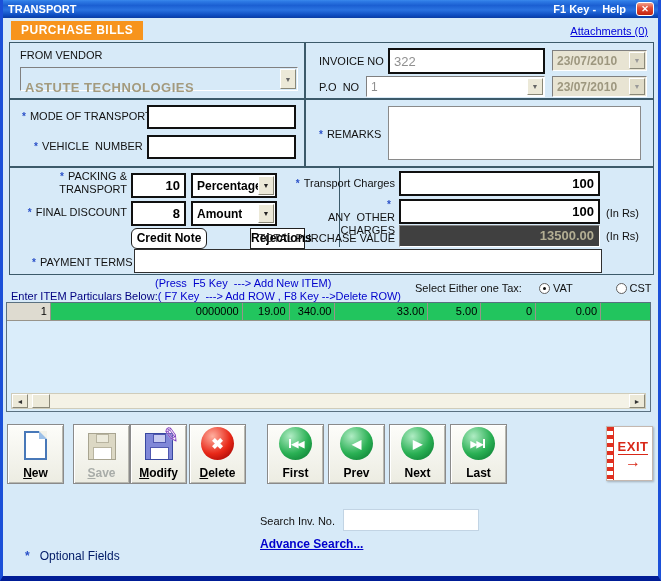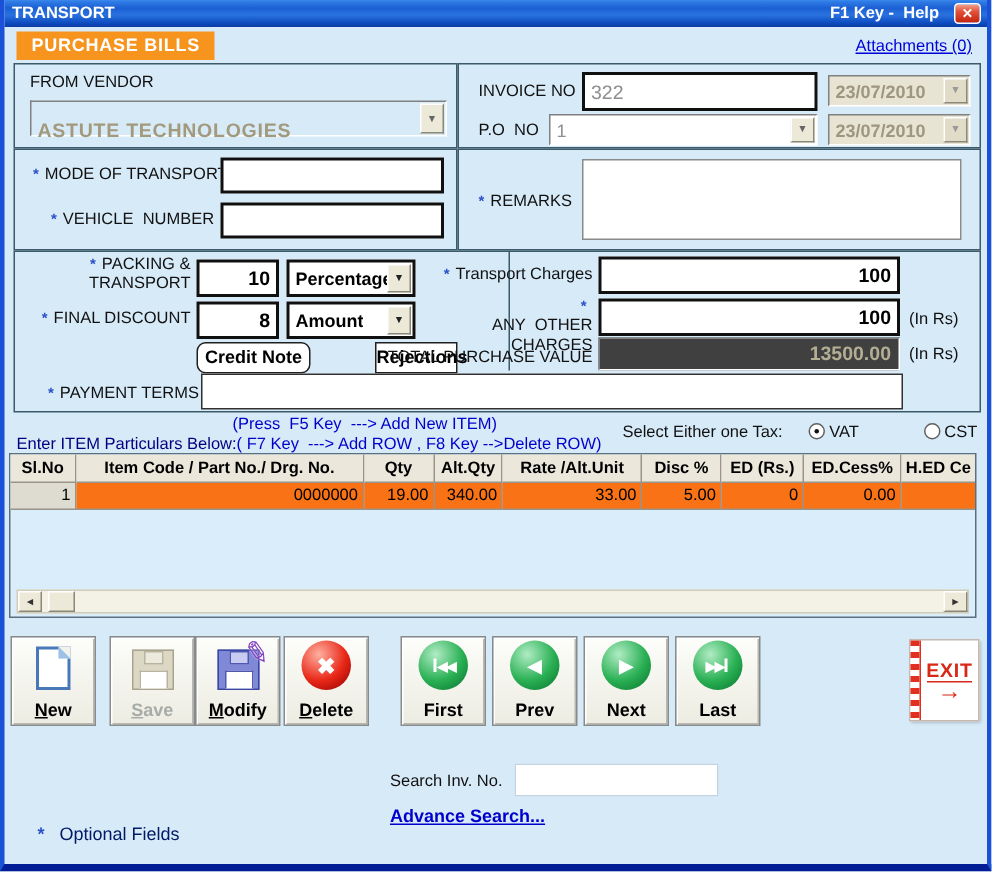--- a/index.html
+++ b/index.html
@@ -110,21 +110,21 @@
   .radio.sel::after { content:""; position: absolute; left: 3px; top: 3px; width: 3px; height: 3px;
     border-radius: 50%; background: #101010; }
 
   
   .grid { position: absolute; left: 3px; top: 302px; width: 645px; height: 110px;
     border: 1px solid #5a7080; background: #daedfa; }
   .grow { display: flex; }
   .gcell { border-right: 1px solid #98948a; border-bottom: 1px solid #98948a;
     overflow: hidden; white-space: nowrap; font-size: 11px; }
   .ghead .gcell { background: #ebe8db; font-weight: bold; text-align: center; height: 19px; line-height: 18px; }
-  .gdata .gcell { background: #f97316; text-align: right; height: 18px; line-height: 17px; padding-right: 3px; }
+  .gdata .gcell { background: #22c55e; text-align: right; height: 18px; line-height: 17px; padding-right: 3px; }
   .gdata .c0 { background: #dedbd0; }
   .c0{width:44px;} .c1{width:192px;} .c2{width:47px;} .c3{width:46px;} .c4{width:93px;}
   .c5{width:53px;} .c6{width:55px;} .c7{width:65px;} .c8{width:49px; border-right:none;}
 
   .hscroll { position: absolute; left: 4px; right: 4px; bottom: 2px; height: 16px;
     background: #f4f2e6; border: 1px solid #cfccba; }
   .sbtn { position: absolute; top: 0; width: 16px; height: 14px; background: #ece9d8;
     border: 1px solid; border-color: #fff #8a8878 #8a8878 #fff; font-size: 7px; color: #333;
     text-align: center; line-height: 13px; }
   .sbtn.left { left: 0; } .sbtn.right { right: 0; }
@@ -286,31 +286,20 @@
 
   <div class="instr1 pre">(Press  F5 Key  ---&gt; Add New ITEM)</div>
   <div class="instr2"><span class="pre">Enter ITEM Particulars Below:</span><span class="keys pre">( F7 Key  ---&gt; Add ROW , F8 Key --&gt;Delete ROW)</span></div>
   <div class="taxrow">
     <span>Select Either one Tax:</span>
     <span class="radio sel"></span><span>VAT</span>
     <span class="radio" style="margin-left:40px;"></span><span>CST</span>
   </div>
 
   <div class="grid">
-    <div class="grow ghead">
-      <div class="gcell c0">Sl.No</div>
-      <div class="gcell c1">Item Code / Part No./ Drg. No.</div>
-      <div class="gcell c2">Qty</div>
-      <div class="gcell c3">Alt.Qty</div>
-      <div class="gcell c4">Rate /Alt.Unit</div>
-      <div class="gcell c5">Disc %</div>
-      <div class="gcell c6">ED (Rs.)</div>
-      <div class="gcell c7">ED.Cess%</div>
-      <div class="gcell c8">H.ED Ce</div>
-    </div>
     <div class="grow gdata">
       <div class="gcell c0">1</div>
       <div class="gcell c1">0000000</div>
       <div class="gcell c2">19.00</div>
       <div class="gcell c3">340.00</div>
       <div class="gcell c4">33.00</div>
       <div class="gcell c5">5.00</div>
       <div class="gcell c6">0</div>
       <div class="gcell c7">0.00</div>
       <div class="gcell c8"></div>

